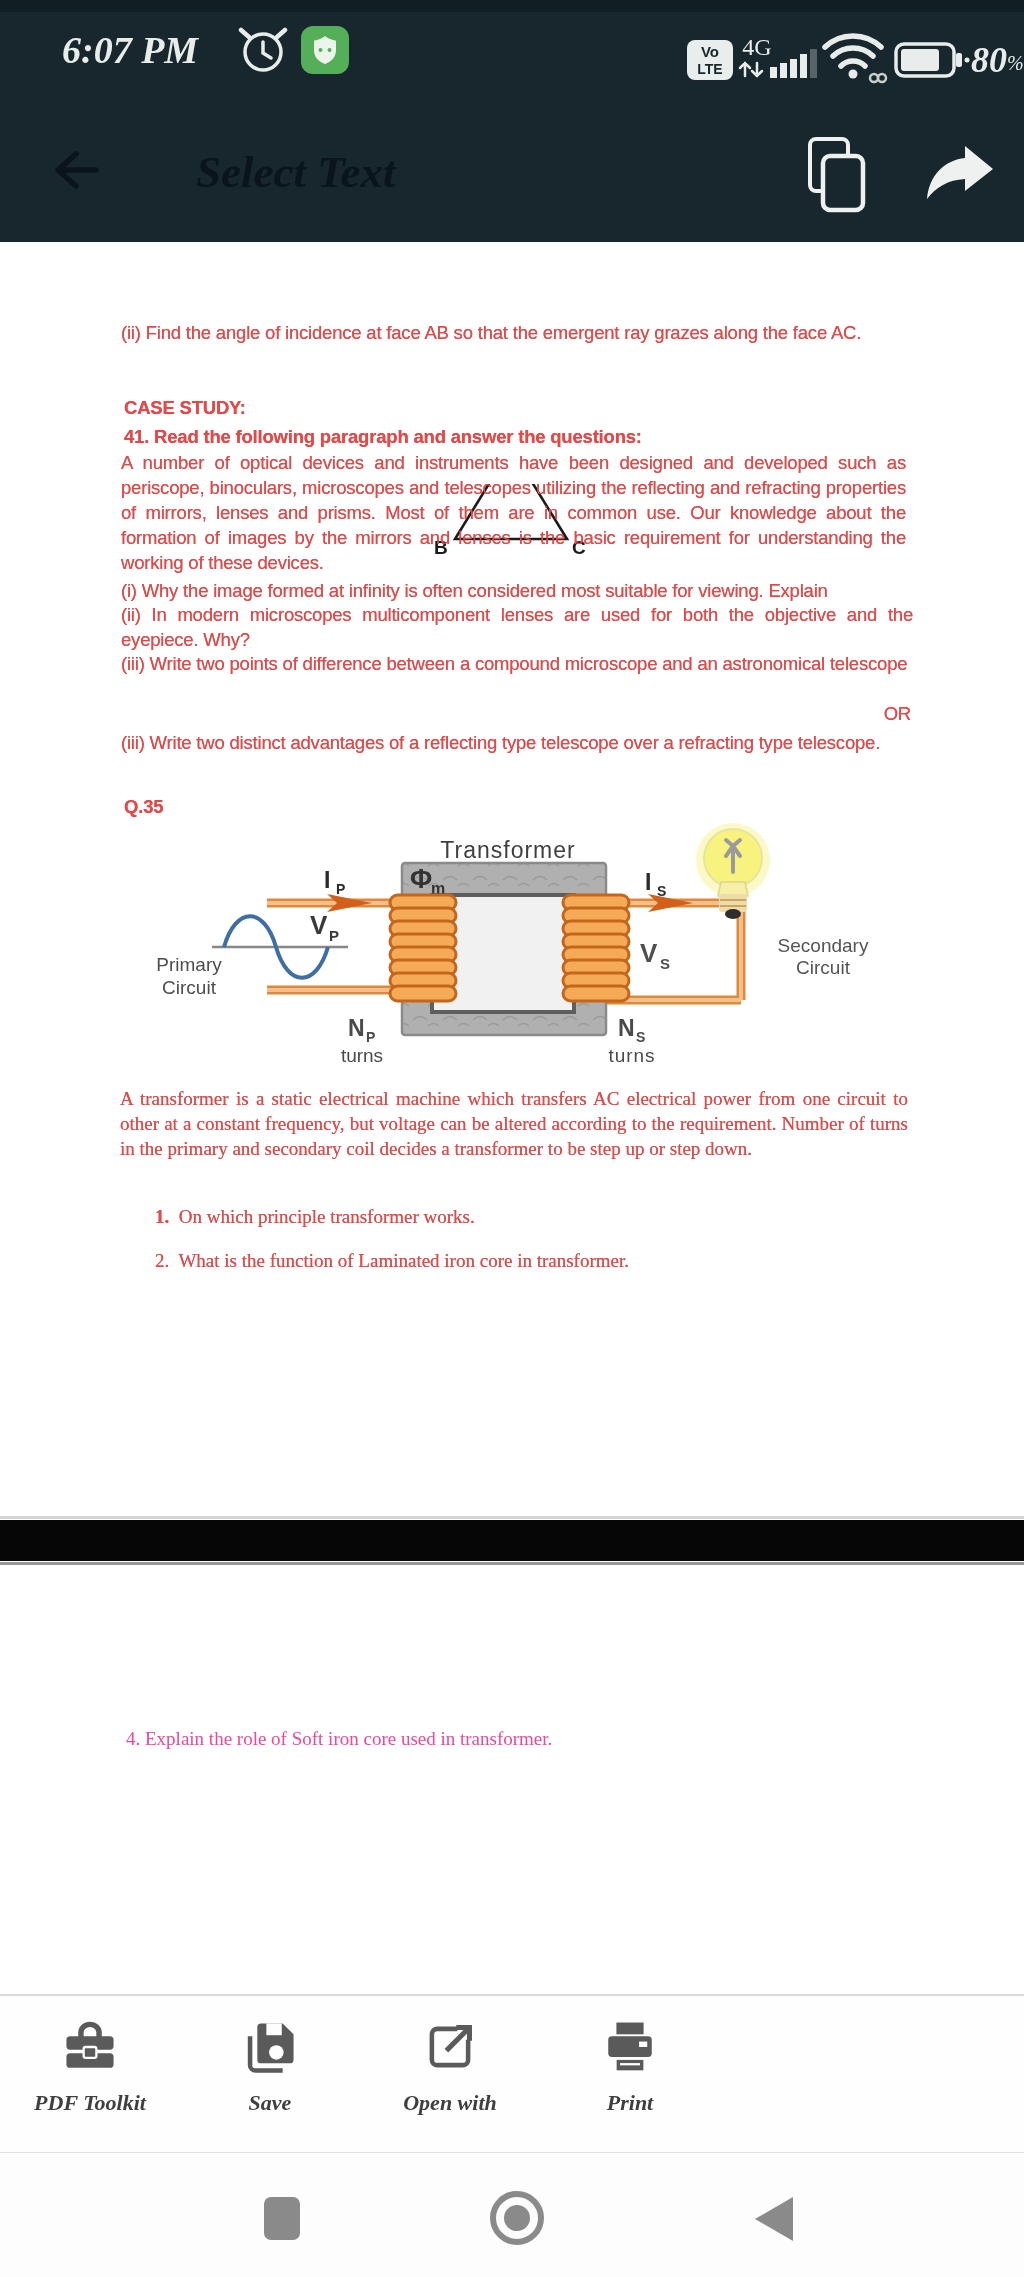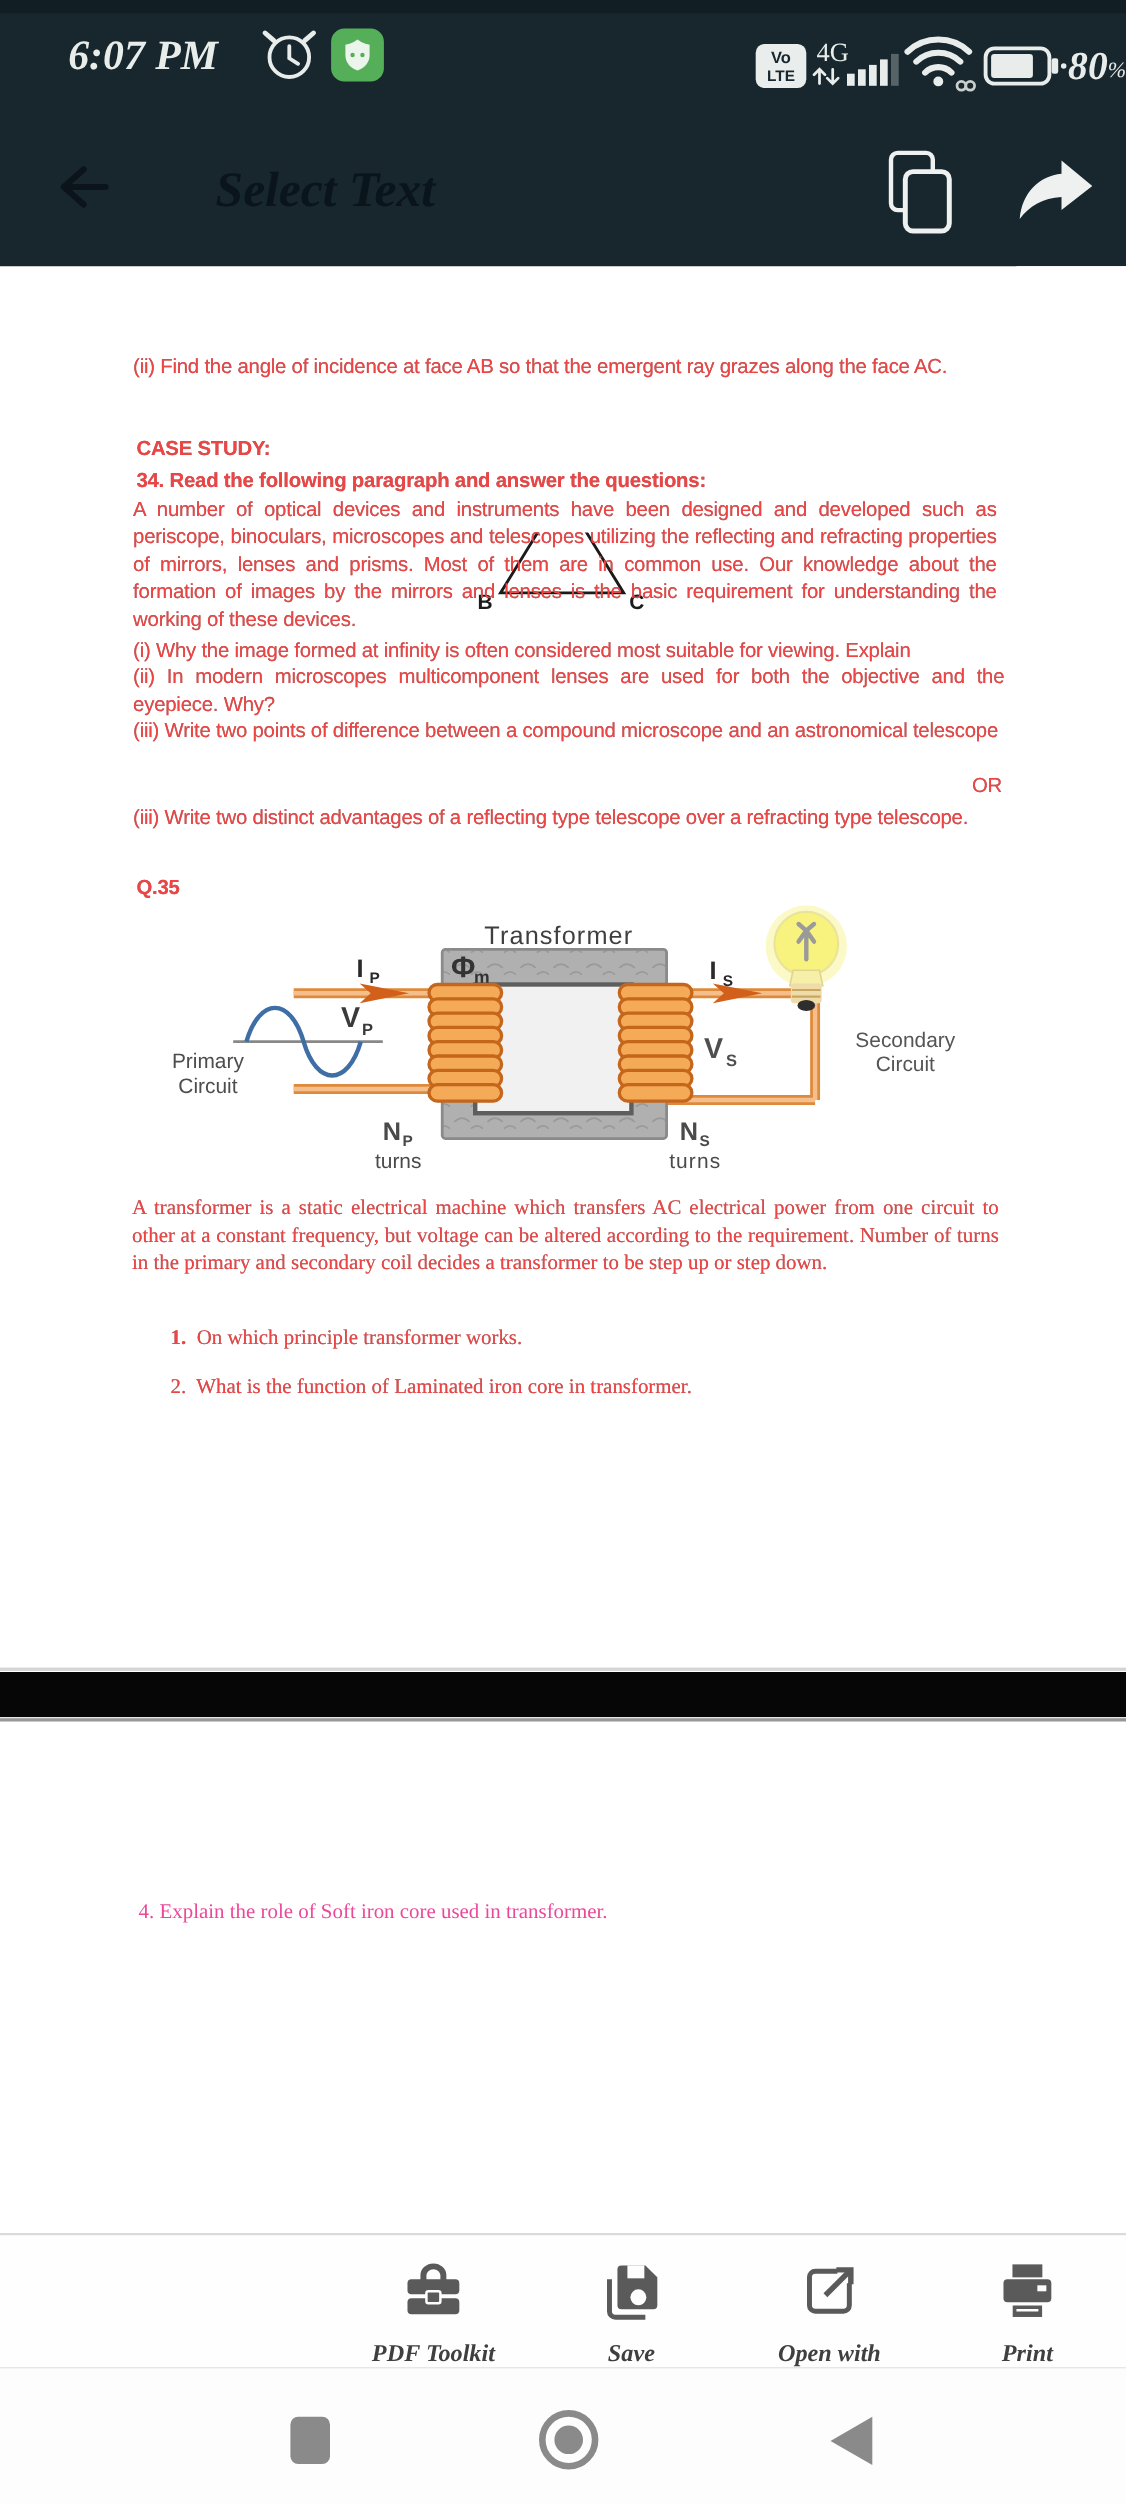--- a/index.html
+++ b/index.html
@@ -16,21 +16,21 @@
   .just{text-align:justify;}
   .center{text-align:right;}
   .page2-faint{color:#ec4899;text-shadow:none;}
   .prism-svg{position:absolute;left:428px;top:242px;}
   .diagram-svg{position:absolute;left:140px;top:810px;}
   .sep-line-top{position:absolute;left:0;top:1516px;width:1024px;height:3px;background:#D5D5D5;}
   .black-bar{position:absolute;left:0;top:1520px;width:1024px;height:41px;background:#060606;}
   .sep-line-bottom{position:absolute;left:0;top:1562px;width:1024px;height:3px;background:#979797;}
   
   .toolbar{position:absolute;left:0;top:1994px;width:1024px;height:158px;background:#FEFEFE;
-           border-top:2px solid #DADADA;display:flex;justify-content:flex-end;box-sizing:border-box;margin-top:36px;}
+           border-top:2px solid #DADADA;display:flex;justify-content:flex-start;box-sizing:border-box;}
   .tool-item{width:180px;display:flex;flex-direction:column;align-items:center;padding-top:22px;cursor:pointer;}
   .tool-item svg{display:block;}
   .tool-label{margin-top:14px;font-family:"Liberation Serif",serif;font-style:italic;font-weight:600;
               font-size:22px;color:#3F3F3F;white-space:nowrap;}
   
   .navbar{position:absolute;left:0;top:2152px;width:1024px;height:125px;background:#FDFDFD;
           border-top:1px solid #E2E2E2;box-sizing:border-box;}
   .nav-icon{position:absolute;}
 </style>
 </head>
@@ -114,21 +114,21 @@
 
     <svg class="prism-svg" width="170" height="80" viewBox="0 0 170 80">
       <path d="M83 -36 L27 55 L139 55 Z" fill="none" stroke="#1B1B1B" stroke-width="2.6"></path>
       <text x="6" y="70" font-size="19" font-weight="bold" fill="#1B1B1B">B</text>
       <text x="144" y="70" font-size="19" font-weight="bold" fill="#1B1B1B">C</text>
     </svg>
 
     <div class="doc-text sans" style="left:121px;top:78px;width:792px;">(ii) Find the angle of incidence at face AB so that the emergent ray grazes along the face AC.</div>
 
     <div class="doc-text sans bold" style="left:124px;top:153px;">CASE STUDY:</div>
-    <div class="doc-text sans bold" style="left:124px;top:182px;">34. Read the following paragraph and answer the questions:</div>
+    <div class="doc-text sans bold" style="left:124px;top:182px;">41. Read the following paragraph and answer the questions:</div>
     <div class="doc-text sans just" style="left:121px;top:208px;width:785px;">A number of optical devices and instruments have been designed and developed such as periscope, binoculars, microscopes and telescopes utilizing the reflecting and refracting properties of mirrors, lenses and prisms. Most of them are in common use. Our knowledge about the formation of images by the mirrors and lenses is the basic requirement for understanding the working of these devices.</div>
 
     <div class="doc-text sans" style="left:121px;top:336px;width:792px;">(i) Why the image formed at infinity is often considered most suitable for viewing. Explain</div>
     <div class="doc-text sans just" style="left:121px;top:360px;width:792px;">(ii) In modern microscopes multicomponent lenses are used for both the objective and the eyepiece. Why?</div>
     <div class="doc-text sans just" style="left:121px;top:409px;width:792px;">(iii) Write two points of difference between a compound microscope and an astronomical telescope</div>
     <div class="doc-text sans center" style="left:121px;top:459px;width:790px;">OR</div>
     <div class="doc-text sans" style="left:121px;top:488px;width:780px;">(iii) Write two distinct advantages of a reflecting type telescope over a refracting type telescope.</div>
 
     <div class="doc-text sans bold" style="left:124px;top:552px;">Q.35</div>
 

